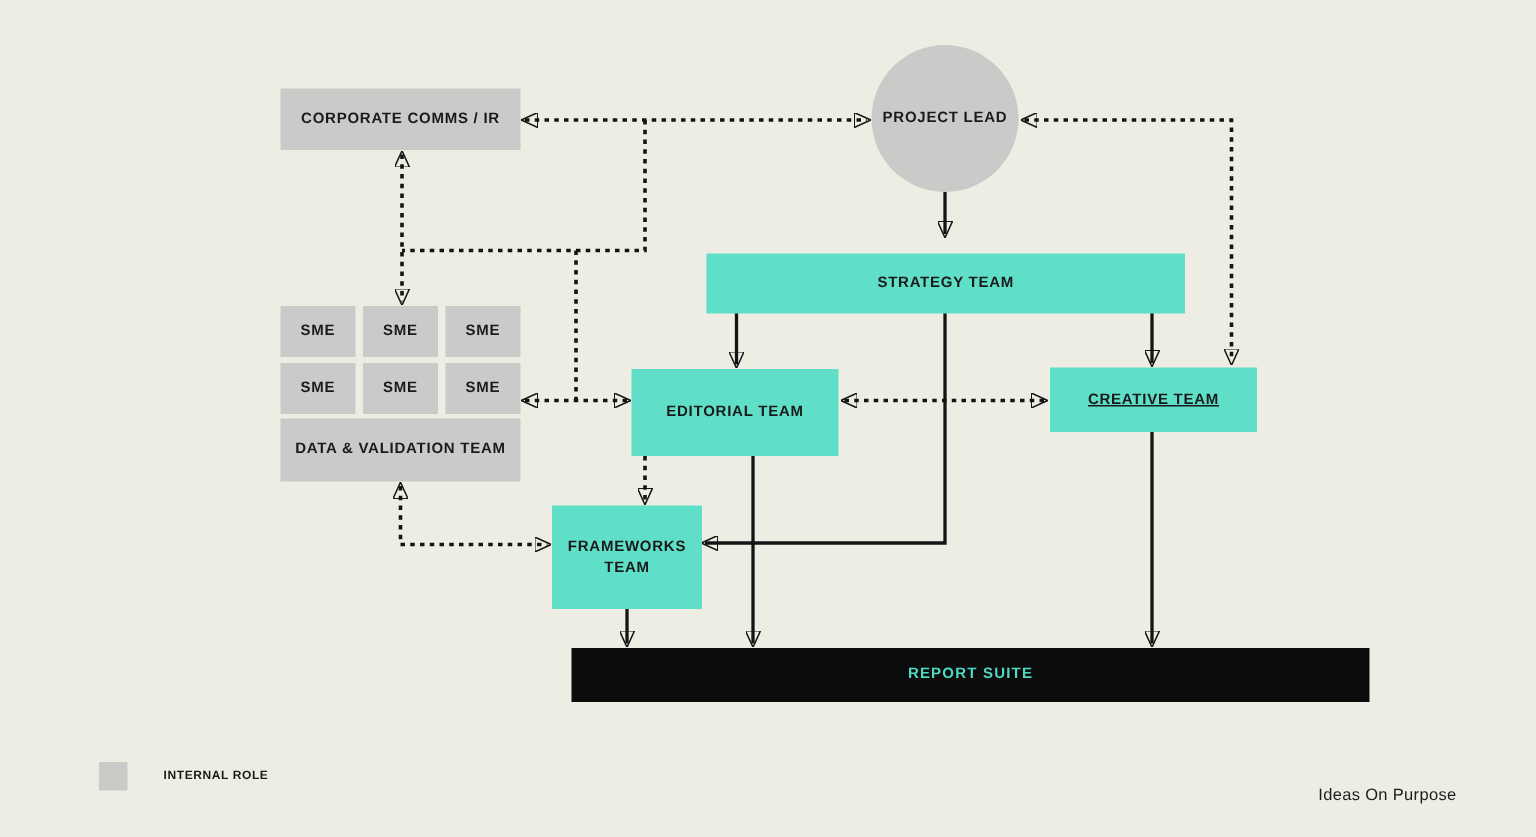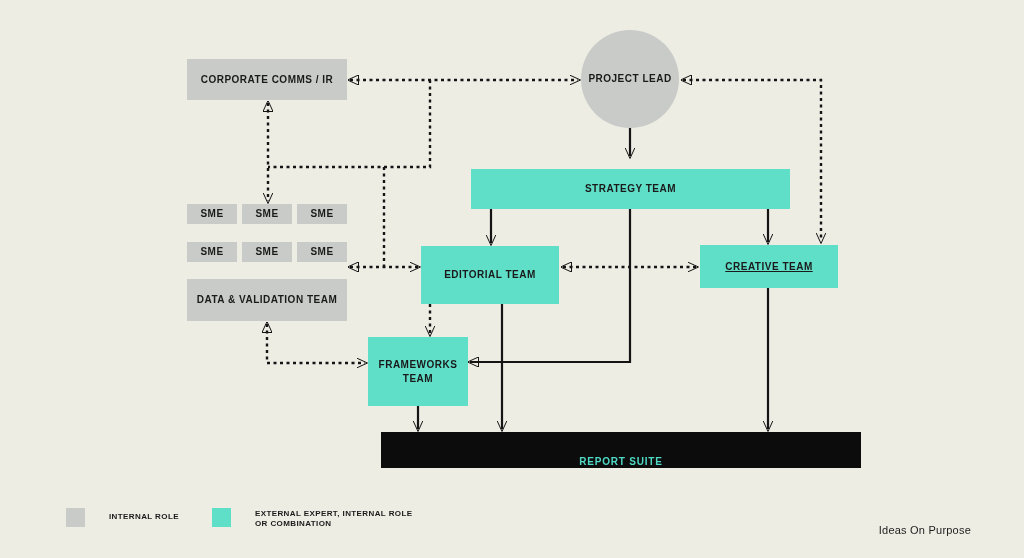--- a/index.html
+++ b/index.html
@@ -18,29 +18,29 @@
         letter-spacing:0.05em;line-height:1.35;}
   .node span{display:block;}
   .gray{background:var(--gray);}
   .teal{background:var(--teal);}
   .blackbox{background:var(--black);color:var(--report-text);}
   .circle{border-radius:50%;}
   
   .n-corp{left:187px;top:59px;width:160px;height:41px;}
   .n-lead{left:581px;top:30px;width:98px;height:98px;}
   .n-strategy{left:471px;top:158px;width:319px;height:40px;margin-top:11px;}
-  .n-sme{width:50px;height:20px;}
+  .n-sme{width:50px;height:34px;}
   .sme-1{left:187px;top:204px;} .sme-2{left:242px;top:204px;} .sme-3{left:297px;top:204px;}
   .sme-4{left:187px;top:242px;} .sme-5{left:242px;top:242px;} .sme-6{left:297px;top:242px;}
   .n-dv{left:187px;top:279px;width:160px;height:42px;}
   .n-editorial{left:421px;top:246px;width:138px;height:58px;align-items:center;}
   .n-creative{left:700px;top:245px;width:138px;height:43px;text-decoration:underline;}
   .n-frameworks{left:368px;top:337px;width:100px;height:69px;padding:0;}
   .n-frameworks span{width:86px;}
-  .n-report{left:381px;top:432px;width:480px;height:36px;letter-spacing:0.08em;align-items:flex-end;}
+  .n-report{left:381px;top:432px;width:532px;height:36px;letter-spacing:0.08em;}
   
   .legend{position:absolute;left:66px;top:508px;display:flex;align-items:flex-start;}
   .swatch{width:19px;height:19px;flex:0 0 auto;}
   .legend-label{font-size:8px;font-weight:bold;letter-spacing:0.05em;color:var(--text);
                 margin-left:24px;line-height:1.3;text-transform:uppercase;}
   .legend-item{display:flex;align-items:center;}
   .legend-item.two-line{align-items:flex-start;}
   .legend-item.two-line .legend-label{margin-top:1px;max-width:165px;}
   .gap{width:33px;flex:0 0 auto;}
   .credit{position:absolute;right:53px;top:524px;font-size:11px;color:#1C1C1C;letter-spacing:0.02em;}
@@ -126,21 +126,17 @@
   <div class="node blackbox n-report">
     <span>REPORT SUITE</span>
   </div>
 
   <div class="legend">
     <div class="legend-item">
       <div class="swatch gray"></div>
       <div class="legend-label">INTERNAL ROLE</div>
     </div>
     <div class="gap"></div>
-    <div class="legend-item two-line">
-      <div class="swatch teal"></div>
-      <div class="legend-label">EXTERNAL EXPERT, INTERNAL ROLE OR COMBINATION</div>
-    </div>
   </div>
 
   <div class="credit">Ideas On Purpose</div>
 
 </div>
 
 </body></html>

